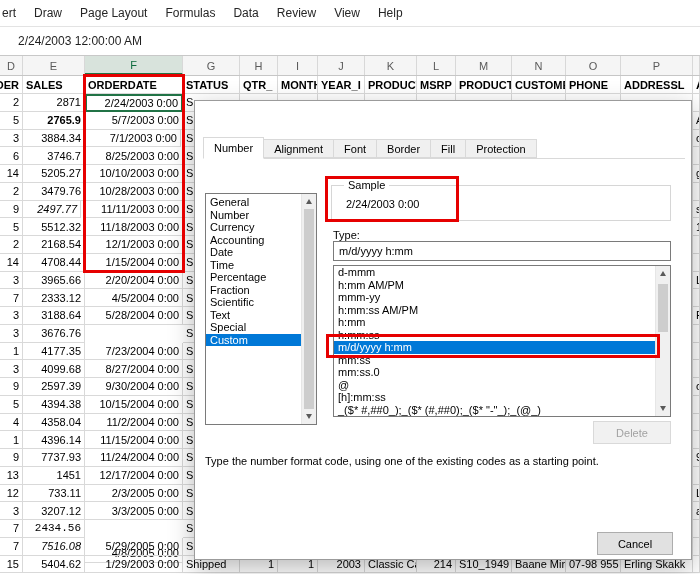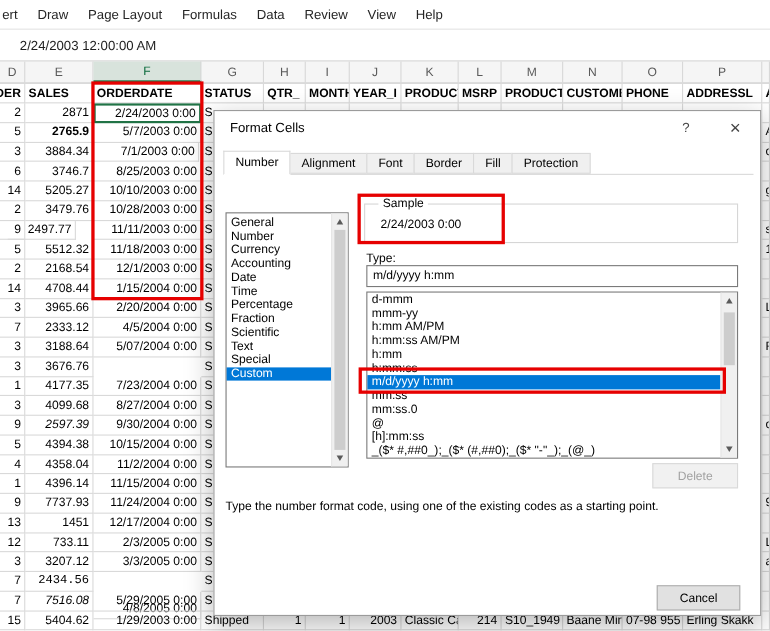--- a/index.html
+++ b/index.html
@@ -238,21 +238,21 @@
         <div class="cell l" style="left: 365px; width: 52px;"></div>
         <div class="cell r" style="left: 417px; width: 39px;"></div>
         <div class="cell l" style="left: 456px; width: 56px;"></div>
         <div class="cell l" style="left: 512px; width: 54px;"></div>
         <div class="cell l" style="left: 566px; width: 55px;"></div>
         <div class="cell l" style="left: 621px; width: 72px;"></div>
         <div class="cell l" style="left: 693px; width: 7px;"></div>
       </div>
       <div class="row" style="top: 124.5px; height: 17.75px;">
         <div class="cell r" style="left: 0px; width: 23px;">9</div>
-        <div class="cell r" style="left: 7px; width: 62px;">2497.77</div>
+        <div class="cell r" style="left: 19px; width: 62px; font-style: italic;">2497.77</div>
         <div class="cell r" style="left: 85px; width: 98px;">11/11/2003 0:00</div>
         <div class="cell l" style="left: 183px; width: 57px;">S</div>
         <div class="cell r" style="left: 240px; width: 38px;"></div>
         <div class="cell r" style="left: 278px; width: 40px;"></div>
         <div class="cell r" style="left: 318px; width: 47px;"></div>
         <div class="cell l" style="left: 365px; width: 52px;"></div>
         <div class="cell r" style="left: 417px; width: 39px;"></div>
         <div class="cell l" style="left: 456px; width: 56px;"></div>
         <div class="cell l" style="left: 512px; width: 54px;"></div>
         <div class="cell l" style="left: 566px; width: 55px;"></div>
@@ -335,21 +335,21 @@
         <div class="cell r" style="left: 417px; width: 39px;"></div>
         <div class="cell l" style="left: 456px; width: 56px;"></div>
         <div class="cell l" style="left: 512px; width: 54px;"></div>
         <div class="cell l" style="left: 566px; width: 55px;"></div>
         <div class="cell l" style="left: 621px; width: 72px;"></div>
         <div class="cell l" style="left: 693px; width: 7px;"></div>
       </div>
       <div class="row" style="top: 231px; height: 17.75px;">
         <div class="cell r" style="left: 0px; width: 23px;">3</div>
         <div class="cell r" style="left: 23px; width: 62px;">3188.64</div>
-        <div class="cell r" style="left: 85px; width: 98px;">5/07/2004 0:00</div>
+        <div class="cell r" style="left: 85px; width: 98px;">5/28/2004 0:00</div>
         <div class="cell l" style="left: 183px; width: 57px;">S</div>
         <div class="cell r" style="left: 240px; width: 38px;"></div>
         <div class="cell r" style="left: 278px; width: 40px;"></div>
         <div class="cell r" style="left: 318px; width: 47px;"></div>
         <div class="cell l" style="left: 365px; width: 52px;"></div>
         <div class="cell r" style="left: 417px; width: 39px;"></div>
         <div class="cell l" style="left: 456px; width: 56px;"></div>
         <div class="cell l" style="left: 512px; width: 54px;"></div>
         <div class="cell l" style="left: 566px; width: 55px;"></div>
         <div class="cell l" style="left: 621px; width: 72px;"></div>
@@ -397,21 +397,21 @@
         <div class="cell l" style="left: 365px; width: 52px;"></div>
         <div class="cell r" style="left: 417px; width: 39px;"></div>
         <div class="cell l" style="left: 456px; width: 56px;"></div>
         <div class="cell l" style="left: 512px; width: 54px;"></div>
         <div class="cell l" style="left: 566px; width: 55px;"></div>
         <div class="cell l" style="left: 621px; width: 72px;"></div>
         <div class="cell l" style="left: 693px; width: 7px;"></div>
       </div>
       <div class="row" style="top: 302px; height: 17.75px;">
         <div class="cell r" style="left: 0px; width: 23px;">9</div>
-        <div class="cell r" style="left: 23px; width: 62px; font-style: italic;">2597.39</div>
+        <div class="cell r" style="left: 23px; width: 62px;">2597.39</div>
         <div class="cell r" style="left: 85px; width: 98px;">9/30/2004 0:00</div>
         <div class="cell l" style="left: 183px; width: 57px;">S</div>
         <div class="cell r" style="left: 240px; width: 38px;"></div>
         <div class="cell r" style="left: 278px; width: 40px;"></div>
         <div class="cell r" style="left: 318px; width: 47px;"></div>
         <div class="cell l" style="left: 365px; width: 52px;"></div>
         <div class="cell r" style="left: 417px; width: 39px;"></div>
         <div class="cell l" style="left: 456px; width: 56px;"></div>
         <div class="cell l" style="left: 512px; width: 54px;"></div>
         <div class="cell l" style="left: 566px; width: 55px;"></div>
@@ -574,25 +574,20 @@
         <div class="cell r" style="left: 417px; width: 39px;">214</div>
         <div class="cell l" style="left: 456px; width: 56px;">S10_1949</div>
         <div class="cell l" style="left: 512px; width: 54px;">Baane Min</div>
         <div class="cell l" style="left: 566px; width: 55px;">07-98 955</div>
         <div class="cell l" style="left: 621px; width: 72px;">Erling Skakk</div>
         <div class="cell l" style="left: 693px; width: 7px;"></div>
       </div>
     </div>
 
   <div class="dialog">
-    <div class="dlg-title">
-      <span class="dlg-title-text">Format Cells</span>
-      <div class="dlg-btn dlg-help">?</div>
-      <div class="dlg-btn dlg-close">✕</div>
-    </div>
 
     <div class="tabs">
         <div class="tab sel">Number</div>
         <div class="tab">Alignment</div>
         <div class="tab">Font</div>
         <div class="tab">Border</div>
         <div class="tab">Fill</div>
         <div class="tab">Protection</div>
       </div>
 
@@ -627,22 +622,22 @@
       <span class="sample-label">Sample</span>
       <div class="sample-value">2/24/2003 0:00</div>
     </div>
 
     <div class="type-label">Type:</div>
     <input class="type-input" value="m/d/yyyy h:mm" style="">
 
     <div class="type-list">
       <div class="items">
           <div class="list-item">d-mmm</div>
+          <div class="list-item">h:mm AM/PM</div>
           <div class="list-item">mmm-yy</div>
-          <div class="list-item">h:mm AM/PM</div>
           <div class="list-item">h:mm:ss AM/PM</div>
           <div class="list-item">h:mm</div>
           <div class="list-item">h:mm:ss</div>
           <div class="list-item sel">m/d/yyyy h:mm</div>
           <div class="list-item">mm:ss</div>
           <div class="list-item">mm:ss.0</div>
           <div class="list-item">@</div>
           <div class="list-item">[h]:mm:ss</div>
           <div class="list-item">_($* #,##0_);_($* (#,##0);_($* "-"_);_(@_)</div>
         </div>

